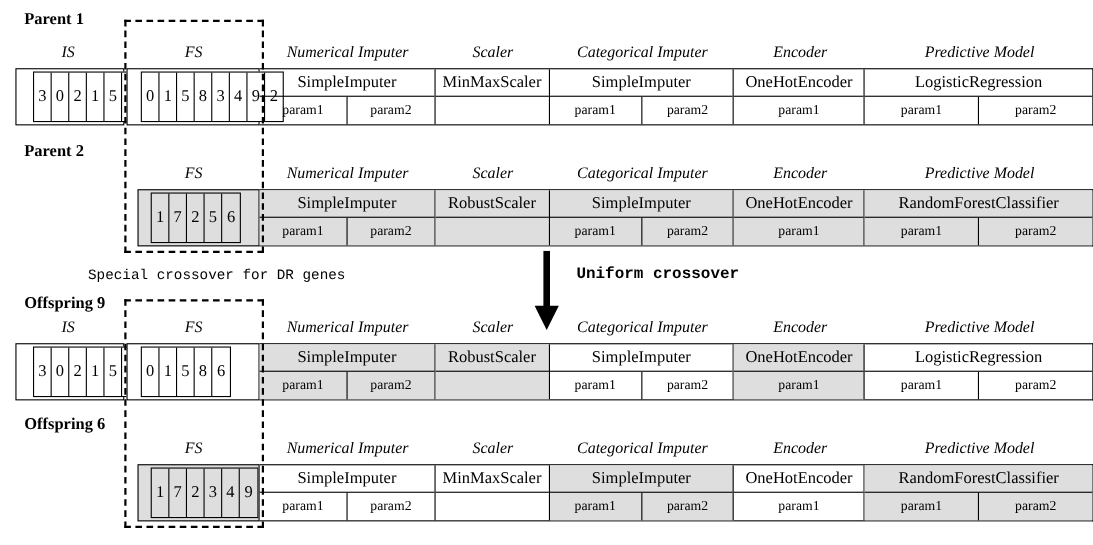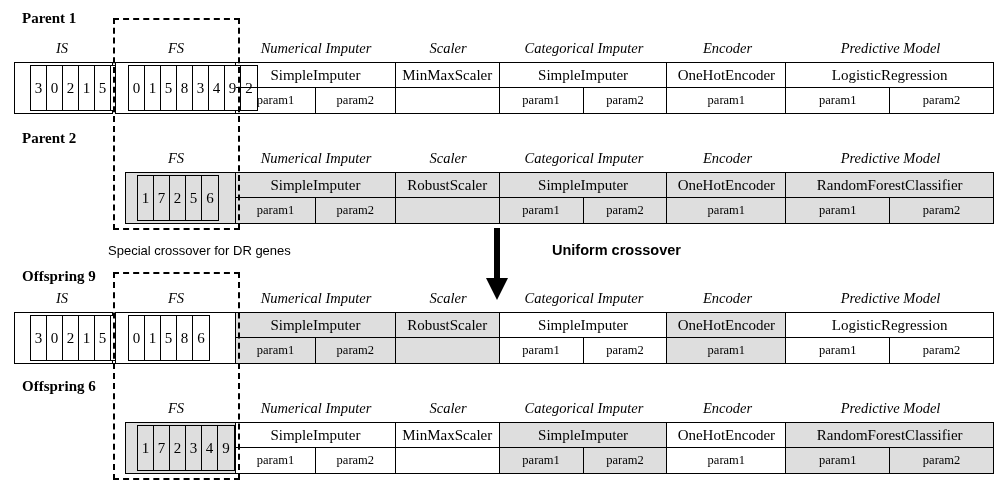--- a/index.html
+++ b/index.html
@@ -116,22 +116,21 @@
     box-sizing:border-box;
     background:transparent;
     pointer-events:none;
   }
 
   
   .note{
     position:absolute;
     font-size:13px;
     white-space:nowrap;
-    font-family:Liberation Sans, sans-serif;
-    margin-left:28px;
+    font-family:Liberation Mono, monospace;
   }
   .note.bold{font-weight:bold;font-size:14.5px;}
 
   .arrow{position:absolute;}
 </style>
 </head>
 <body>
 
 <div class="stage" id="stage">
     <div class="row-label" style="left: 22px; top: 10px;">Parent 1</div>

